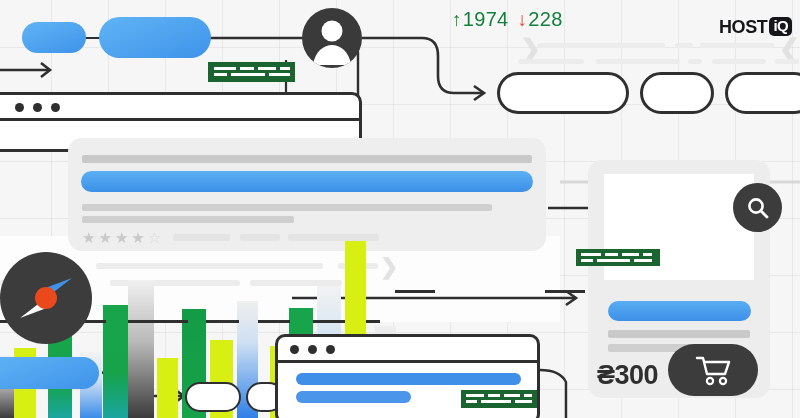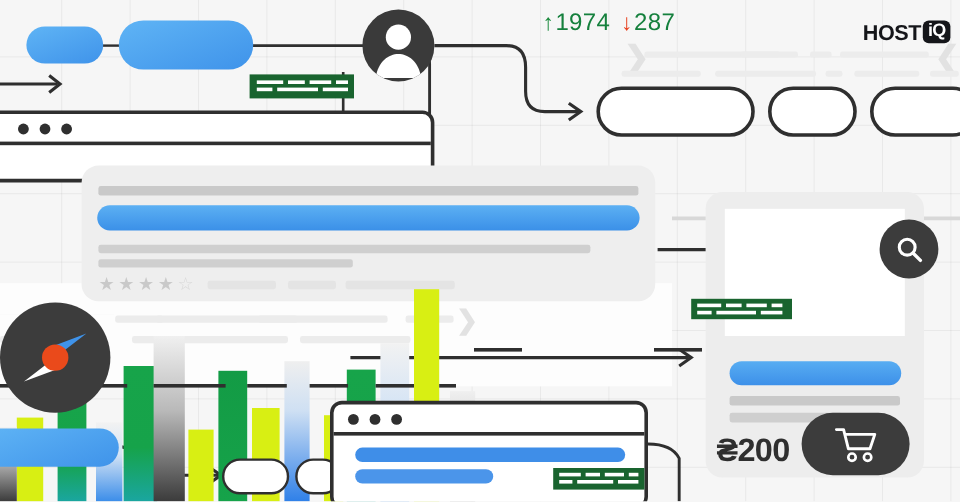--- a/index.html
+++ b/index.html
@@ -193,21 +193,21 @@
     </svg>
   </div>
 
   <div class="stats" style="left:452px;top:8px;">
     <div class="grp">
       <span class="arrow-up">↑</span>
       <span class="num">1974</span>
     </div>
     <div class="grp">
       <span class="arrow-dn">↓</span>
-      <span class="num">287</span>
+      <span class="num">228</span>
     </div>
   </div>
 
   <div class="logo" style="left:719px;top:17px;">
     <span>HOST</span>
     <span class="badge">iQ</span>
   </div>
 
   <div class="chev" style="left:520px;top:36px;">❯</div>
   <div class="chev" style="left:779px;top:36px;">❮</div>
@@ -327,21 +327,21 @@
   <div class="green-tag" style="left:576px;top:249px;width:84px;height:17px;">
     <i style="left:5px;top:4px;width:20px;"></i>
     <i style="left:29px;top:4px;width:13px;"></i>
     <i style="left:46px;top:4px;width:17px;"></i>
     <i style="left:67px;top:4px;width:9px;"></i>
     <i style="left:5px;top:10px;width:12px;"></i>
     <i style="left:21px;top:10px;width:33px;"></i>
     <i style="left:58px;top:10px;width:18px;"></i>
   </div>
 
-  <div class="price" style="left:597px;top:360px;">₴200</div>
+  <div class="price" style="left:597px;top:360px;">₴300</div>
 
   <div class="cart-btn" style="left:668px;top:344px;width:90px;height:52px;">
     <svg width="40" height="34" viewBox="0 0 40 34">
       <path d="M 4 5 L 10 5 L 14 21 L 32 21 L 36 9 L 12 9" stroke="#ffffff" stroke-width="2.4" fill="none" stroke-linecap="round" stroke-linejoin="round"></path>
       <circle cx="17" cy="28" r="3.1" stroke="#ffffff" stroke-width="2.2" fill="none"></circle>
       <circle cx="30" cy="28" r="3.1" stroke="#ffffff" stroke-width="2.2" fill="none"></circle>
     </svg>
   </div>
 
 </div>

